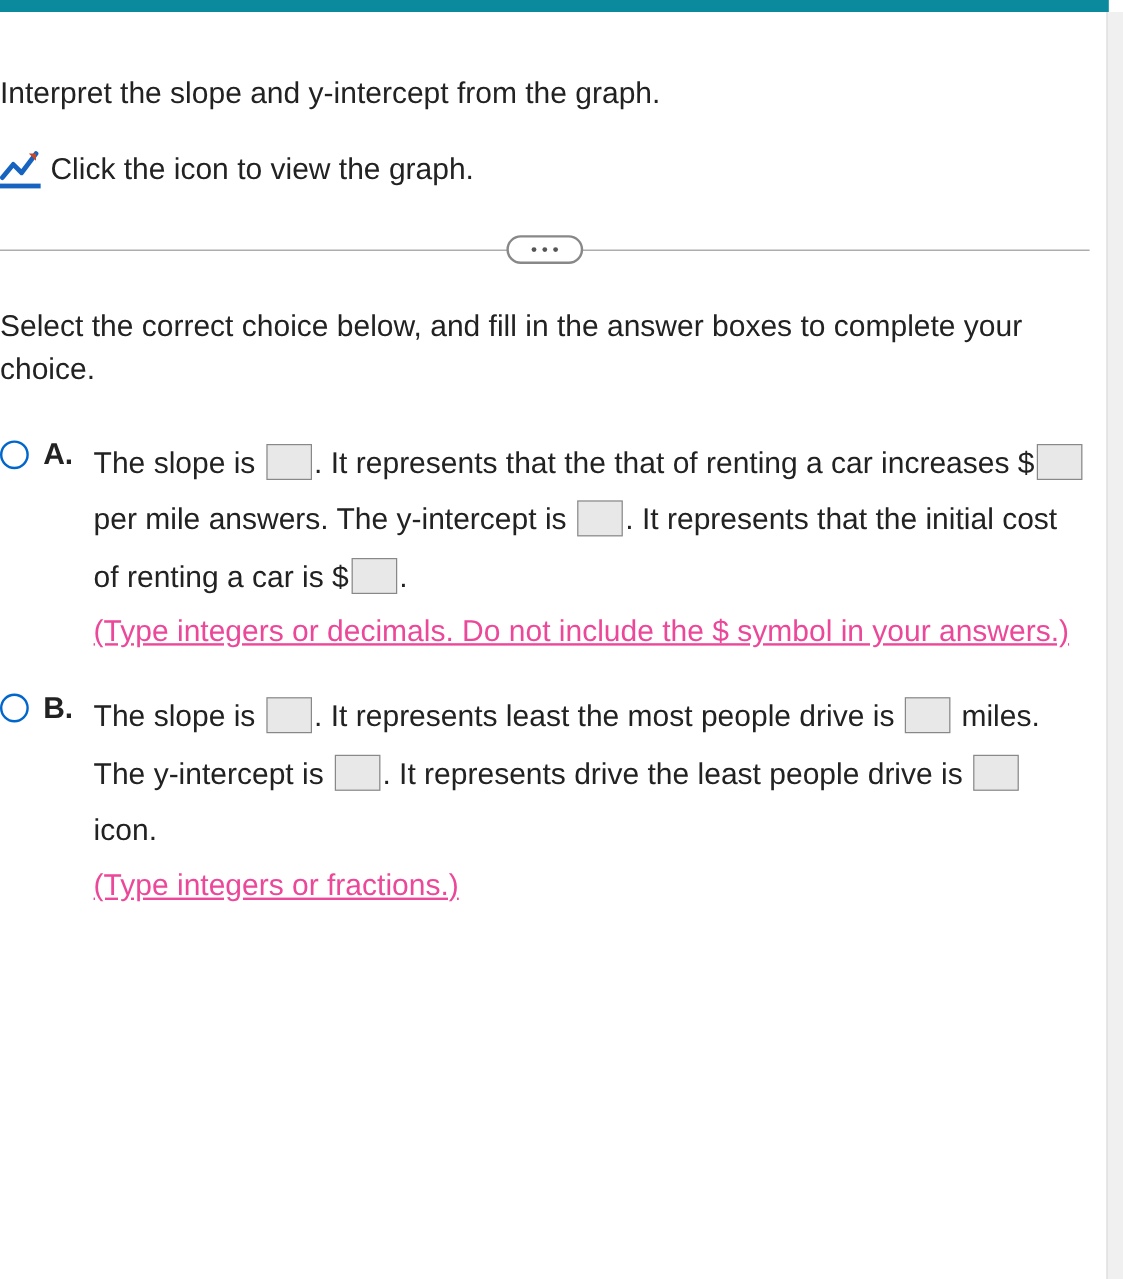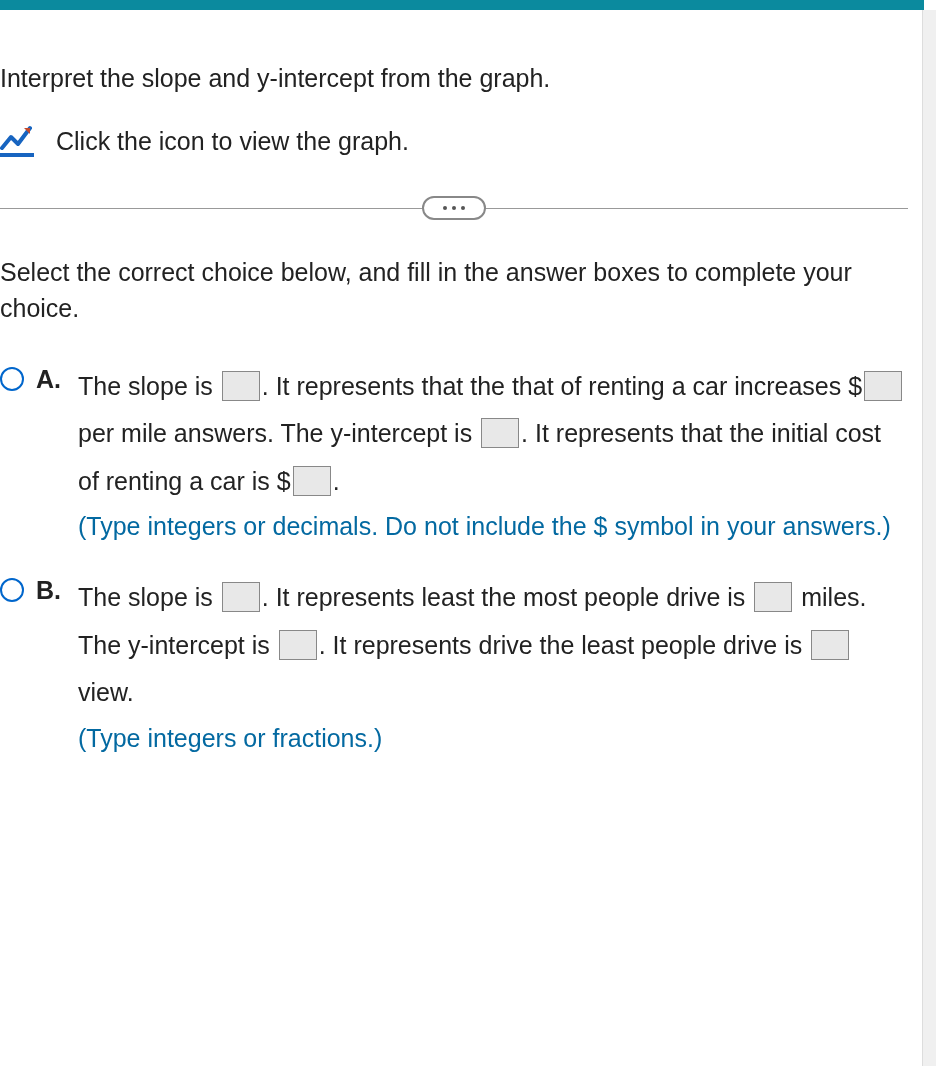--- a/index.html
+++ b/index.html
@@ -31,21 +31,21 @@
     border-left: 1px solid #ddd;
   }
   .question-text {
     line-height: 1.4;
     margin-bottom: 28px;
     margin-top: 27px;
   }
   .graph-link {
     display: flex;
     align-items: center;
-    gap: 22px;
+    gap: 8px;
     margin-bottom: 38px;
     cursor: pointer;
   }
   .graph-icon {
     width: 34px;
     height: 34px;
     display: inline-block;
   }
   .divider-row {
     position: relative;
@@ -116,23 +116,24 @@
     width: 38px;
     height: 30px;
     background: #e8e8e8;
     border: 1px solid #888;
     vertical-align: middle;
     margin: 0 2px;
     position: relative;
     top: -2px;
   }
   .hint {
-    color: #0369a1;
+    color: #ec4899;
     line-height: 1.4;
     margin-top: 4px;
+    text-decoration: underline;
   }
 </style>
 </head>
 <body>
 
 <div class="topbar"></div>
 <div class="scrollbar"></div>
 
 <div class="content">
 
@@ -166,18 +167,18 @@
     <div class="choice-body">
       <span>The slope is </span><span class="answer-box"></span><span>. It represents that the that of renting a car increases $</span><span class="answer-box"></span><span> per mile answers. The y-intercept is </span><span class="answer-box"></span><span>. It represents that the initial cost of renting a car is $</span><span class="answer-box"></span><span>.</span>
       <div class="hint">(Type integers or decimals. Do not include the $ symbol in your answers.)</div>
     </div>
   </div>
 
   <div class="choice">
     <div class="radio"></div>
     <div class="choice-letter">B.</div>
     <div class="choice-body">
-      <span>The slope is </span><span class="answer-box"></span><span>. It represents least the most people drive is </span><span class="answer-box"></span><span> miles. The y-intercept is </span><span class="answer-box"></span><span>. It represents drive the least people drive is </span><span class="answer-box"></span><span> view.</span>
+      <span>The slope is </span><span class="answer-box"></span><span>. It represents least the most people drive is </span><span class="answer-box"></span><span> miles. The y-intercept is </span><span class="answer-box"></span><span>. It represents drive the least people drive is </span><span class="answer-box"></span><span> icon.</span>
       <div class="hint">(Type integers or fractions.)</div>
     </div>
   </div>
 
 </div>
 
 </body></html>

